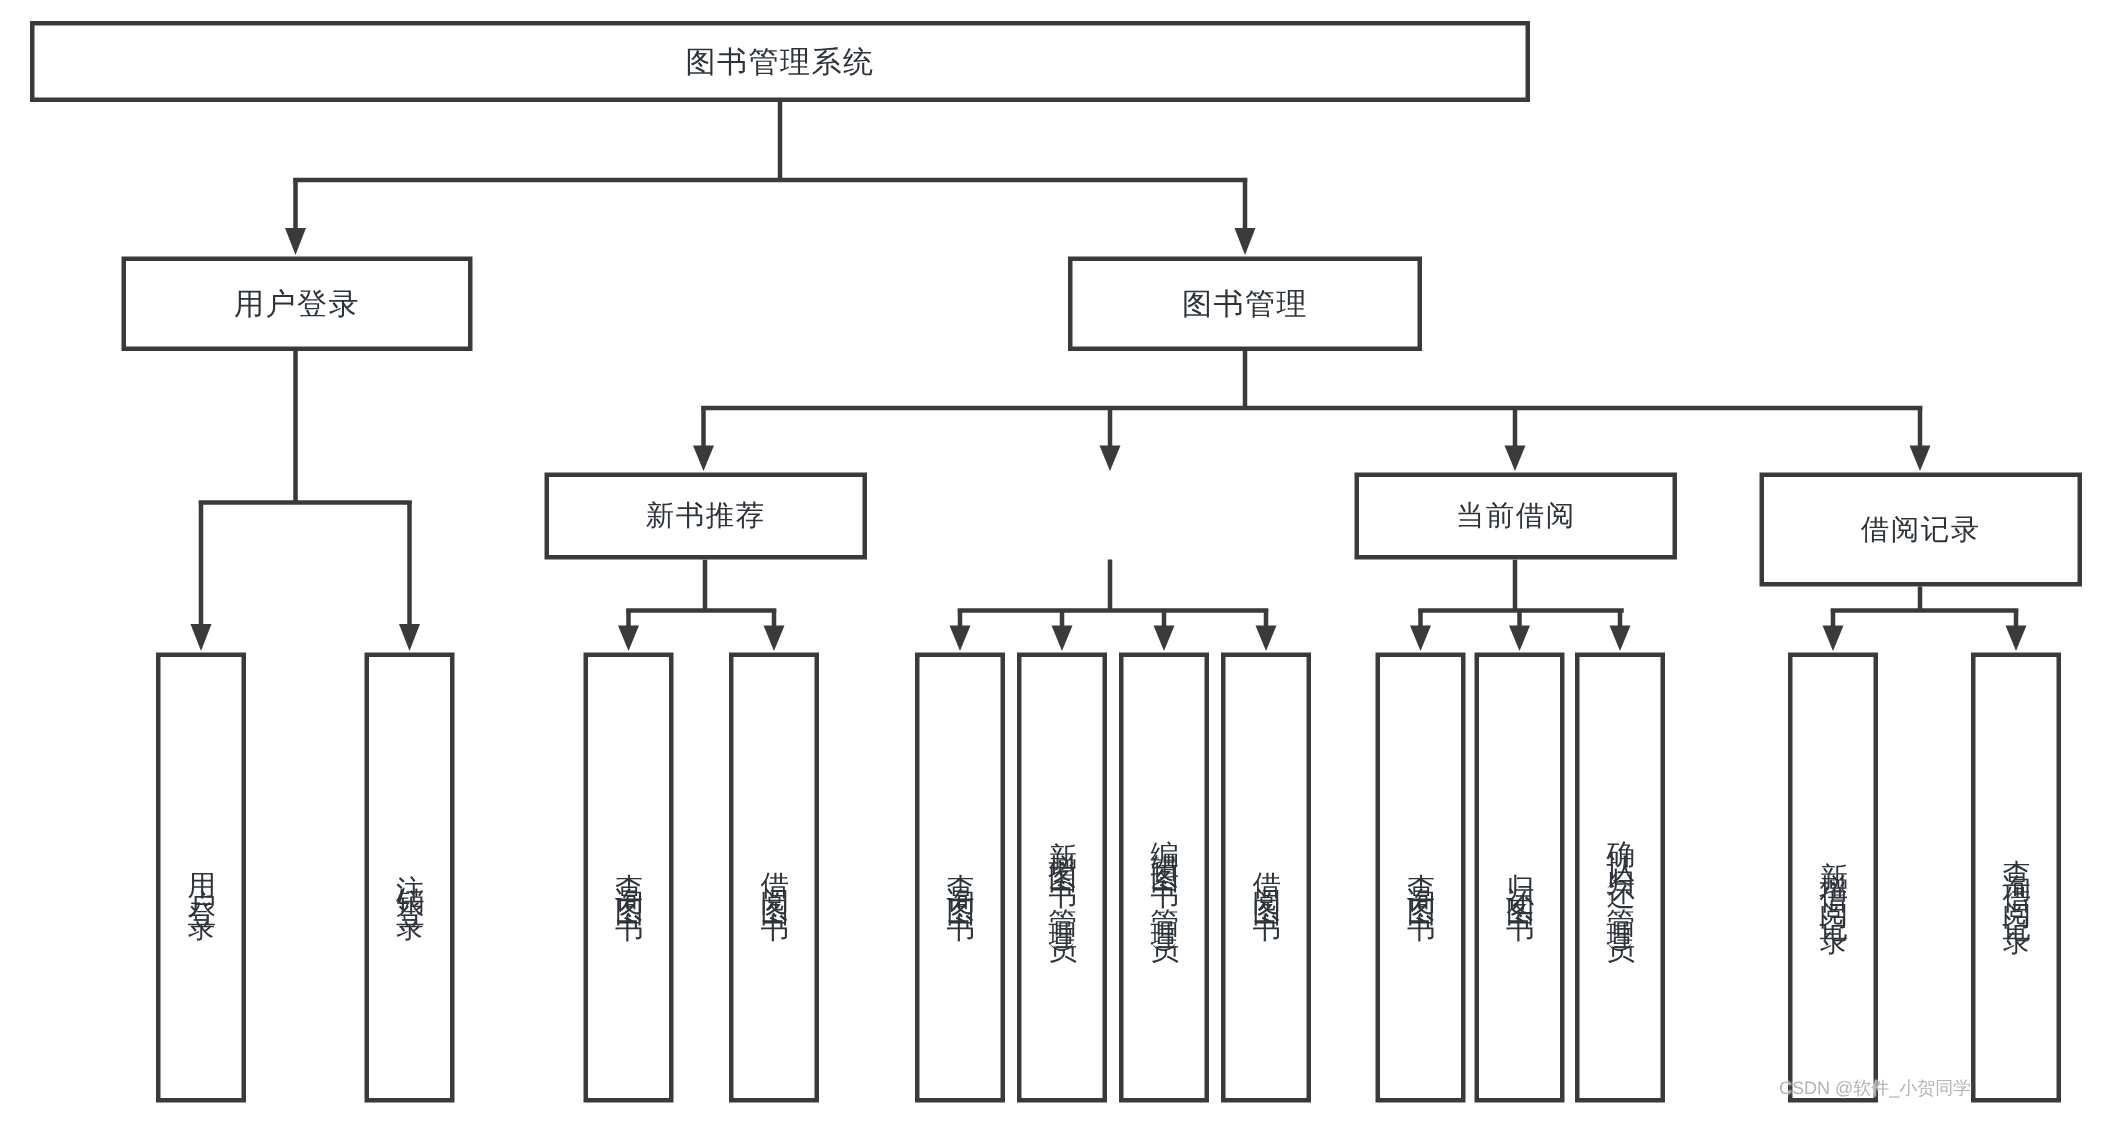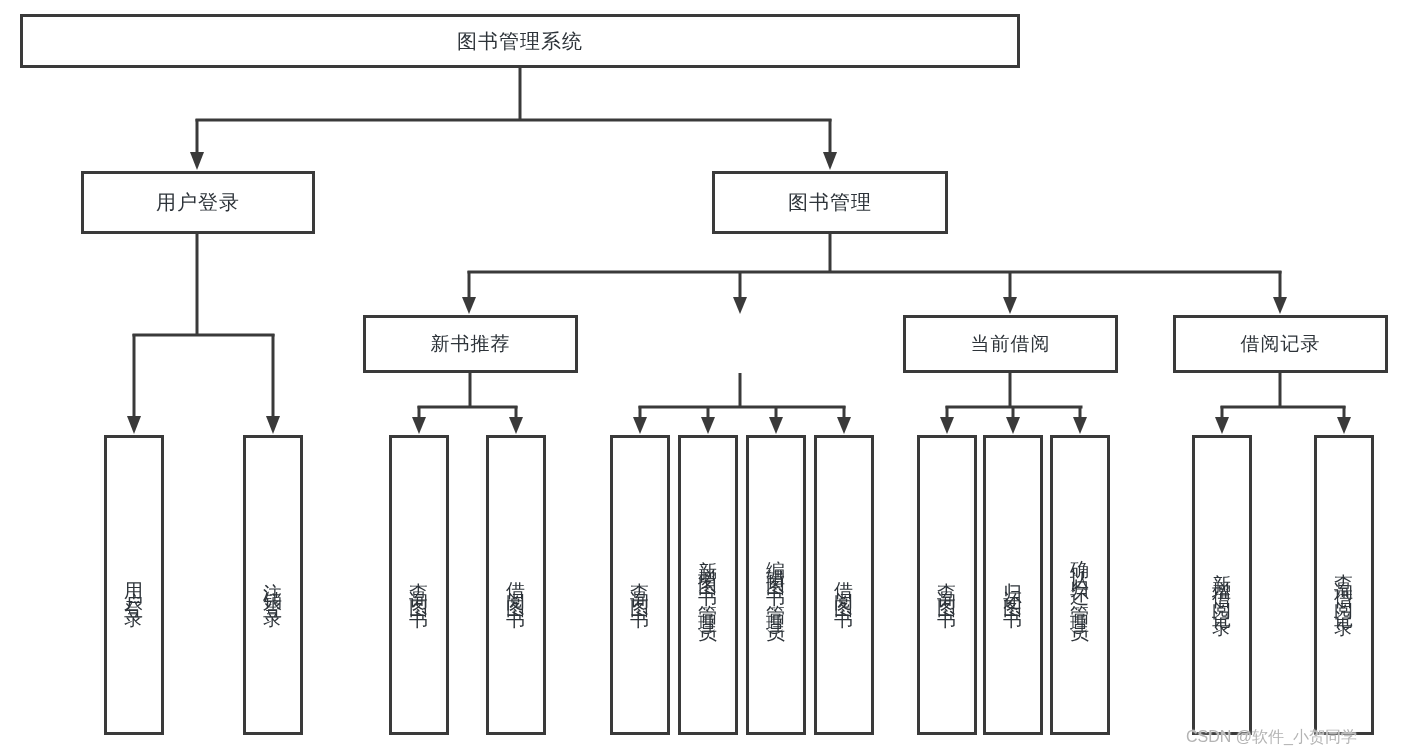--- a/index.html
+++ b/index.html
@@ -19,24 +19,23 @@
     color:var(--text);
   }
   .hbox{font-size:20px;letter-spacing:1px;}
   .l3{font-size:19px;text-align:center;}
   .leaf{width:60px;top:435px;height:300px;}
   .leaf span{
     writing-mode:vertical-rl;text-orientation:mixed;font-size:19px;line-height:1;
     letter-spacing:9px;color:var(--text);
   }
   .watermark{
-    position:absolute;left:1186px;top:717px;z-index:5;font-size:16px;
+    position:absolute;left:1186px;top:717px;z-index:5;font-size:12px;
     color:var(--watermark);white-space:nowrap;
     text-shadow:0 0 2px rgba(255,255,255,.9),0 0 1px rgba(255,255,255,.9);
-    margin-top:10px;
   }
 </style>
 </head>
 <body>
 
 <div class="canvas">
 
   <svg class="connectors" viewBox="0 0 1405 747" xmlns="http://www.w3.org/2000/svg">
 
     <g>
@@ -113,21 +112,21 @@
     </g>
   </svg>
 
   <div class="box hbox" style="left:20px;top:14px;width:1000px;height:54px">图书管理系统</div>
 
   <div class="box hbox" style="left:81px;top:171px;width:234px;height:63px">用户登录</div>
   <div class="box hbox" style="left:712px;top:171px;width:236px;height:63px">图书管理</div>
 
   <div class="box hbox l3" style="left:363px;top:315px;width:215px;height:58px">新书推荐</div>
   <div class="box hbox l3" style="left:903px;top:315px;width:215px;height:58px">当前借阅</div>
-  <div class="box hbox l3" style="left:1173px;top:315px;width:215px;height:58px">借阅记录</div>
+  <div class="box hbox l3" style="left:1173px;top:315px;width:215px;height:76px">借阅记录</div>
 
   <div class="box leaf" style="left:104px">
     <span>用户登录</span>
     </div>
   <div class="box leaf" style="left:243px">
     <span>注销登录</span>
     </div>
 
   <div class="box leaf" style="left:389px">
     <span>查询图书</span>

